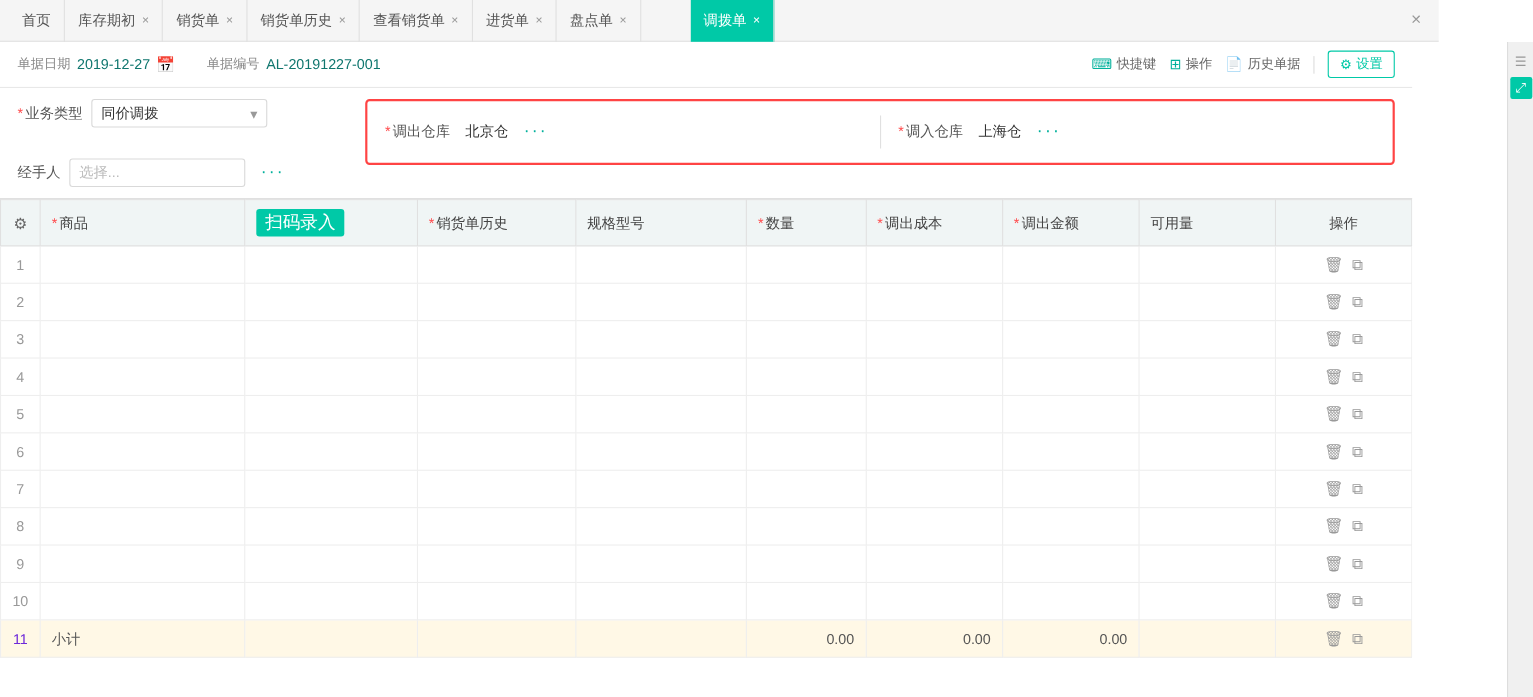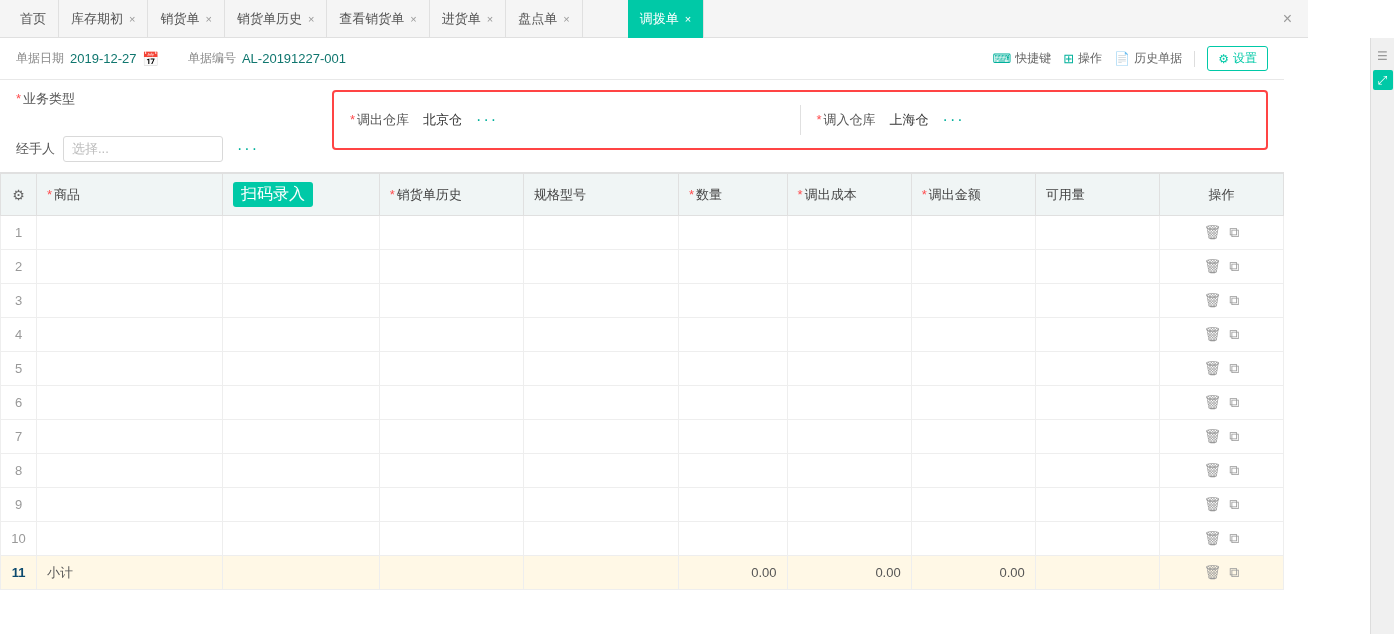--- a/index.html
+++ b/index.html
@@ -364,20 +364,24 @@
       </div>
     </div>
 
     <div class="form-area">
 
       <div class="form-left">
         <div class="form-field">
           <span class="form-field-label">
             <span class="required-star">*</span><span>业务类型</span>
           </span>
+          <div class="form-select">
+            <span class="form-select-text">同价调拨</span>
+            <span class="form-select-arrow">▾</span>
+          </div>
         </div>
         <div class="form-field">
           <span class="form-field-label">经手人</span>
           <div class="form-select">
             <span class="form-select-text form-input-placeholder">选择...</span>
           </div>
           <span class="dots-btn">···</span>
         </div>
       </div>
 
@@ -575,21 +579,21 @@
       <td class="col-qty"></td>
       <td class="col-cost"></td>
       <td class="col-amount"></td>
       <td class="col-avail"></td>
       <td class="col-op">
         <span class="action-icon">🗑</span>
         <span class="action-icon">⧉</span>
       </td>
     </tr>
             <tr class="subtotal-row">
-      <td class="row-num" style="text-align: center; color: #0c4a6e; font-weight: bold;">11</td>
+      <td class="row-num" style="text-align: center; color: #6d28d9;">11</td>
       <td class="col-product" style="color: rgb(85, 85, 85);">小计</td>
       <td></td>
       <td class="col-unit"></td>
       <td class="col-spec"></td>
       <td class="col-qty" style="text-align:right;">0.00</td>
       <td class="col-cost" style="text-align:right;">0.00</td>
       <td class="col-amount" style="text-align:right;">0.00</td>
       <td class="col-avail"></td>
       <td class="col-op">
         <span class="action-icon">🗑</span>

